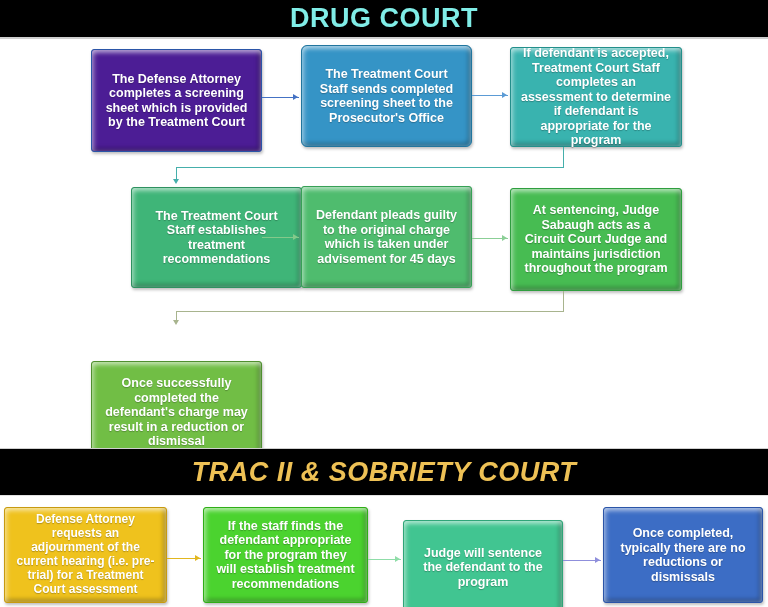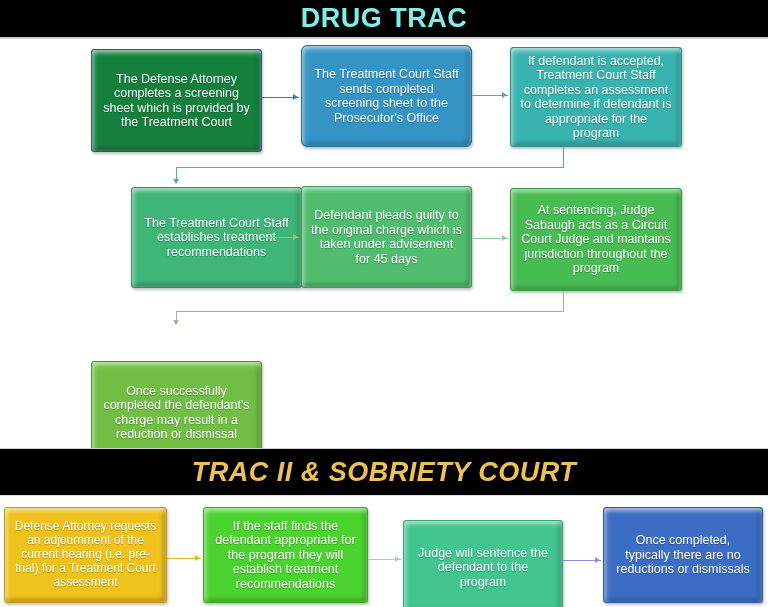--- a/index.html
+++ b/index.html
@@ -9,21 +9,21 @@
   }
   .bar{
     position:absolute;left:0;width:768px;background:#000;
     display:flex;align-items:center;justify-content:center;
     font-weight:bold;font-size:27px;letter-spacing:.5px;
   }
   .bar-1{top:0;height:37px;border-bottom:2px solid #cfcfcf;}
   .bar-2{top:448px;height:46px;border-top:1px solid #cfcfcf;border-bottom:1px solid #e2e2e2;}
   .fbox{
     position:absolute;display:flex;align-items:center;justify-content:center;
-    text-align:center;color:#fff;font-weight:normal;font-size:12.5px;line-height:1.16;
+    text-align:center;color:#fff;font-weight:bold;font-size:12.5px;line-height:1.16;
     padding:18px 9px;box-sizing:border-box;border:1px solid;border-radius:3px;
     box-shadow: inset 0 3px 4px rgba(255,255,255,.5),
                 inset 3px 0 4px rgba(255,255,255,.25),
                 inset -3px -3px 4px rgba(0,0,0,.28),
                 1px 2px 3px rgba(0,0,0,.25);
     text-shadow:0 1px 1px rgba(0,0,0,.25);
   }
   
   .p-dc1{left:91px;top:49px;width:171px;height:103px;}
   .p-dc2{left:301px;top:45px;width:171px;height:102px;border-radius:6px;}
@@ -61,24 +61,24 @@
   .p-e1b{left:176px;top:167px;height:15px;}
   .p-e2a{left:176px;top:291px;width:387px;height:20px;}
   .p-e2b{left:176px;top:311px;height:12px;}
 </style>
 </head>
 <body>
 
 <div id="stage">
 
   <div class="bar bar-1" style="background: rgb(0, 0, 0);">
-    <span style="color: rgb(128, 237, 231);">DRUG TRAC</span>
+    <span style="color: rgb(128, 237, 231);">DRUG COURT</span>
   </div>
 
-  <div class="fbox p-dc1" style="background: #15803d; border-color: rgb(43, 85, 168);">
+  <div class="fbox p-dc1" style="background: #4c1d95; border-color: rgb(43, 85, 168);">
     <span>The Defense Attorney completes a screening sheet which is provided by the Treatment Court</span>
   </div>
   <div class="h-arrow p-a1" style="color: rgb(68, 114, 196);"></div>
   <div class="fbox p-dc2" style="background: rgb(53, 148, 198); border-color: rgb(33, 117, 158);">
     <span>The Treatment Court Staff sends completed screening sheet to the Prosecutor's Office</span>
   </div>
   <div class="h-arrow p-a2" style="color: rgb(91, 155, 213);"></div>
   <div class="fbox p-dc3" style="background: rgb(57, 179, 175); border-color: rgb(35, 143, 139);">
     <span>If defendant is accepted, Treatment Court Staff completes an assessment to determine if defendant is appropriate for the program</span>
   </div>

